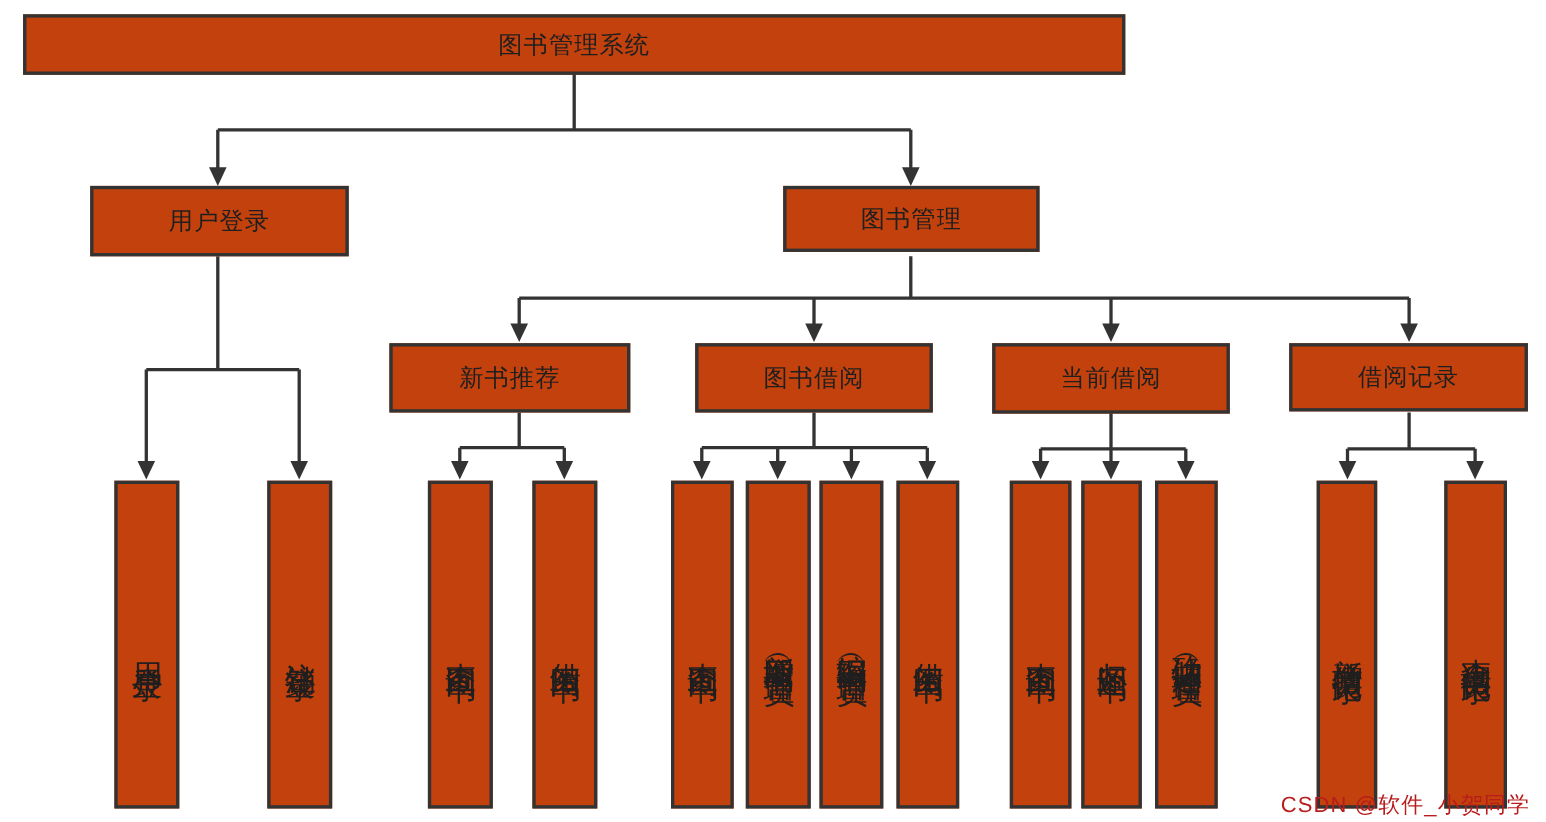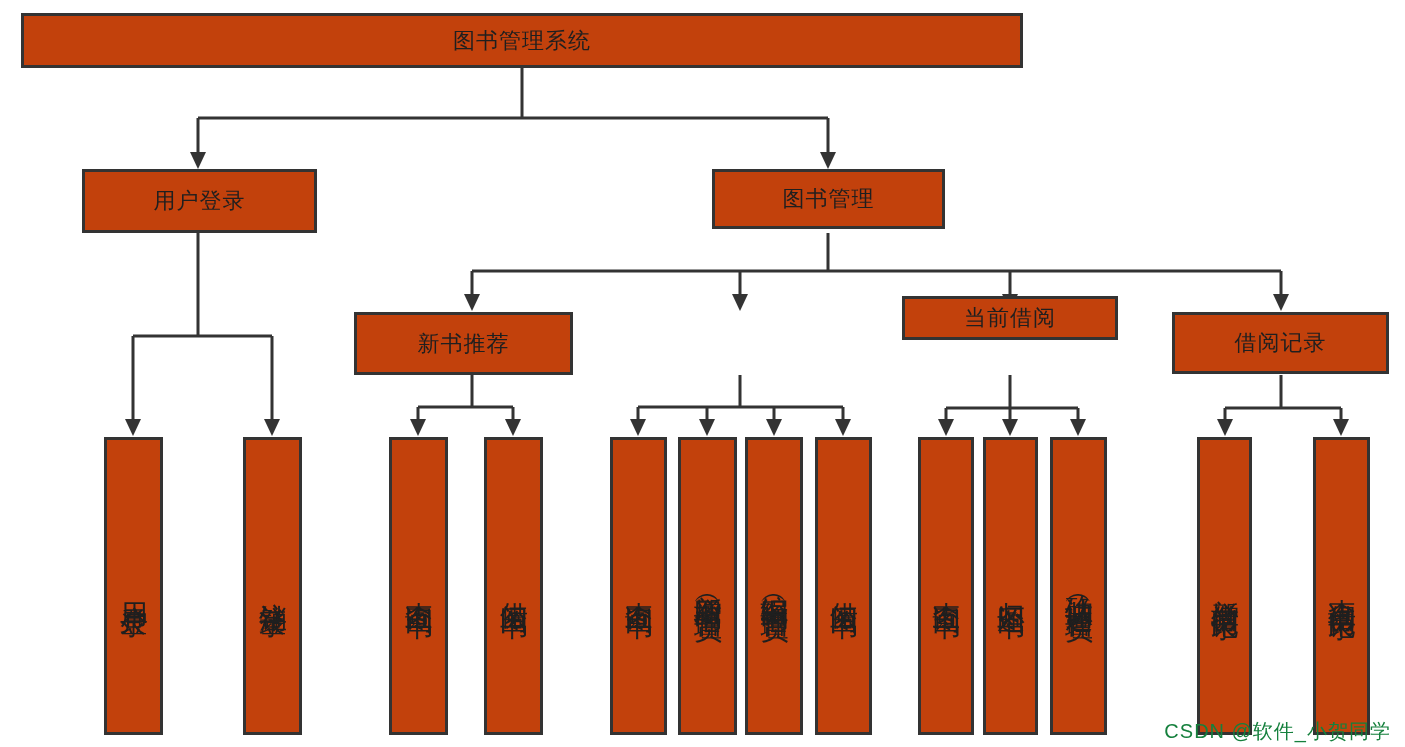--- a/index.html
+++ b/index.html
@@ -14,21 +14,21 @@
     display:flex; align-items:center; justify-content:center;
     color:#1f1f1f;
   }
   .node.h span { font-size:22px; letter-spacing:1px; white-space:nowrap; }
   .node.v span {
     writing-mode:vertical-rl; text-orientation:mixed;
     font-size:28px; letter-spacing:3px; line-height:1; white-space:nowrap;
   }
   .watermark {
     position:absolute; right:14px; bottom:2px;
-    font-size:20px; color:#15803d; letter-spacing:1px; white-space:nowrap;
+    font-size:20px; color:#b91c1c; letter-spacing:1px; white-space:nowrap;
   }
 </style>
 </head>
 <body>
 
 <div class="stage">
 
   <svg class="wires" viewBox="0 0 1405 747">
     <g fill="none" stroke="#333333" stroke-width="3">
 
@@ -76,21 +76,24 @@
   <div class="node h" style="left:82px; top:169px; width:235px; height:64px">
     <span>用户登录</span>
   </div>
   <div class="node h" style="left:712px; top:169px; width:233px; height:60px">
     <span>图书管理</span>
   </div>
 
   <div class="node h" style="left:354px; top:312px; width:219px; height:63px">
     <span>新书推荐</span>
   </div>
-  <div class="node h" style="left:902px; top:296px; width:216px; height:44px">
+  <div class="node h" style="left:632px; top:312px; width:216px; height:63px">
+    <span>图书借阅</span>
+  </div>
+  <div class="node h" style="left:902px; top:312px; width:216px; height:64px">
     <span>当前借阅</span>
   </div>
   <div class="node h" style="left:1172px; top:312px; width:217px; height:62px">
     <span>借阅记录</span>
   </div>
 
   <div class="node v" style="left:104px; top:437px; width:59px; height:298px">
     <span>用户登录</span>
   </div>
   <div class="node v" style="left:243px; top:437px; width:59px; height:298px">

